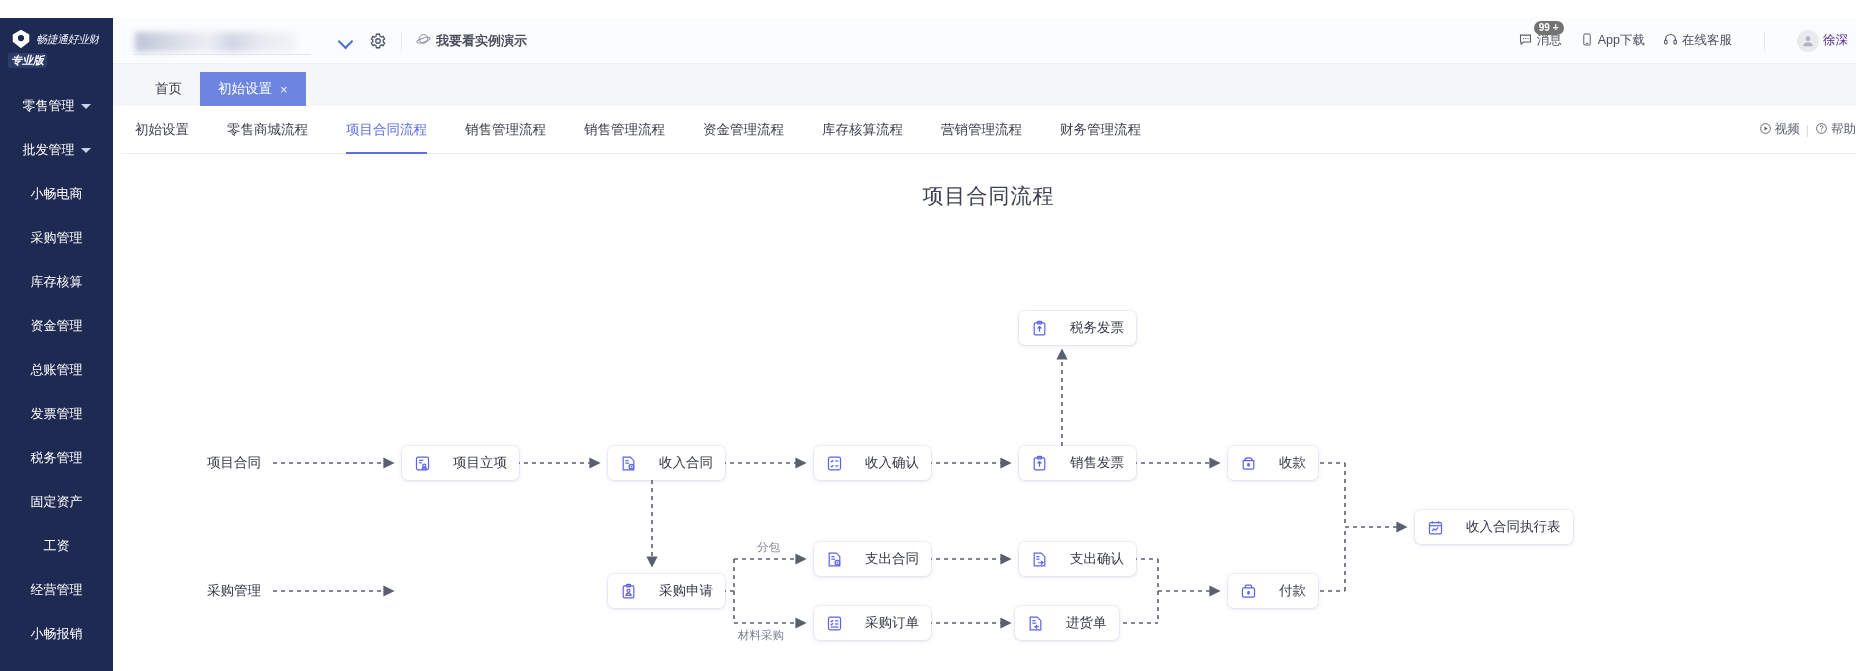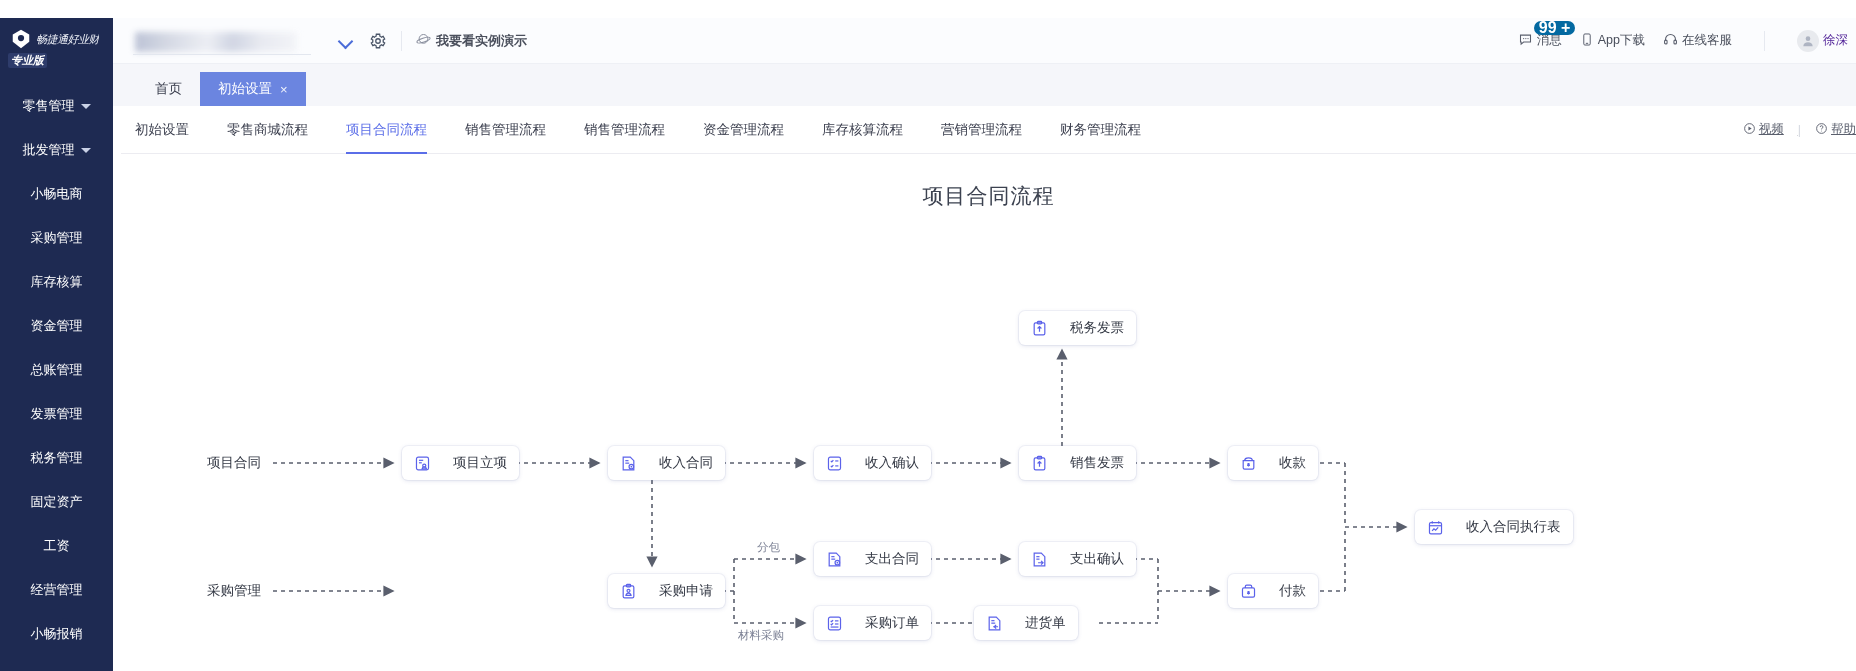--- a/index.html
+++ b/index.html
@@ -78,21 +78,21 @@
   .vline{ width:1px;height:20px;background:#e6e9f0; margin:0 14px; }
   .demo-link{
     display:flex;align-items:center;gap:5px;font-size:13px;color:#4a4f5c;cursor:pointer;font-weight:bold;
   }
   .header-right{
     margin-left:auto; display:flex; align-items:center; gap:18px; padding-right:8px;
   }
   .hr-item{ display:flex;align-items:center;gap:4px;font-size:12.5px;color:#4a4f5c;cursor:pointer;position:relative; }
   .badge99{
     position:absolute; left:16px; top:-11px;
-    background:#0369a1; color:#fff; font-size:16px; font-weight:bold;
+    background:#737373; color:#fff; font-size:10px; font-weight:bold;
     border-radius:9px; padding:1px 5px; line-height:12px; white-space:nowrap;
   }
   .avatar{
     width:22px;height:22px;border-radius:50%;background:#e8eaee;
     display:flex;align-items:center;justify-content:center;
   }
   .user-name{ font-size:12.5px;color:#4c1d95; }
 
   
   .tabstrip{
@@ -117,22 +117,22 @@
   }
   .subtab{
     font-size:13.5px; color:#3d4150; margin-right:38px; cursor:pointer;
     height:48px; display:flex;align-items:center; position:relative; white-space:nowrap;
   }
   .subtab.active{ color:#5b6ee8; }
   .subtab.active::after{
     content:""; position:absolute; left:0; right:0; bottom:0; height:2px; background:#5b6ee8;
   }
   .subtabs-right{
-    position:absolute; right:0px; display:flex; align-items:center; gap:14px;
-    font-size:12.5px; color:#5a5f6d;text-decoration:underline;
+    position:absolute; right:0px; display:flex; align-items:center; gap:6px;
+    font-size:12.5px; color:#5a5f6d;
   }
   .str-link{ display:flex;align-items:center;gap:3px;cursor:pointer; }
   .str-sep{ color:#d5d8e0; }
 
   .flow-title{
     text-align:center; font-size:21px; color:#3c4250; margin-top:28px; letter-spacing:1px;
   }
 
   
   .canvas{ position:relative; width:100%; height:420px; }
@@ -538,21 +538,21 @@
             <path d="M6.6 8.2l1.3 1.3 2.1-2.3"></path>
             <line x1="12.6" y1="8.3" x2="17.6" y2="8.3"></line>
             <path d="M6.6 12.6l1.3 1.3 2.1-2.3"></path>
             <line x1="12.6" y1="12.7" x2="17.6" y2="12.7"></line>
             <line x1="6.6" y1="17" x2="17.6" y2="17"></line>
           </svg>
         </span>
         <span>采购订单</span>
       </div>
 
-      <div class="node" style="left:853px; top:396px;">
+      <div class="node" style="left:894px; top:396px;">
         <span class="ico">
           <svg width="17" height="17" viewBox="0 0 24 24" fill="none" stroke="#5b62ea" stroke-width="1.7">
             <path d="M4.5 3h10l5 5v13h-15z"></path>
             <line x1="7.5" y1="8" x2="12" y2="8"></line>
             <line x1="7.5" y1="11.5" x2="13" y2="11.5"></line>
             <path d="M17 16.6h-7M14.3 13.9L11.6 16.6l2.7 2.7"></path>
           </svg>
         </span>
         <span>进货单</span>
       </div>

